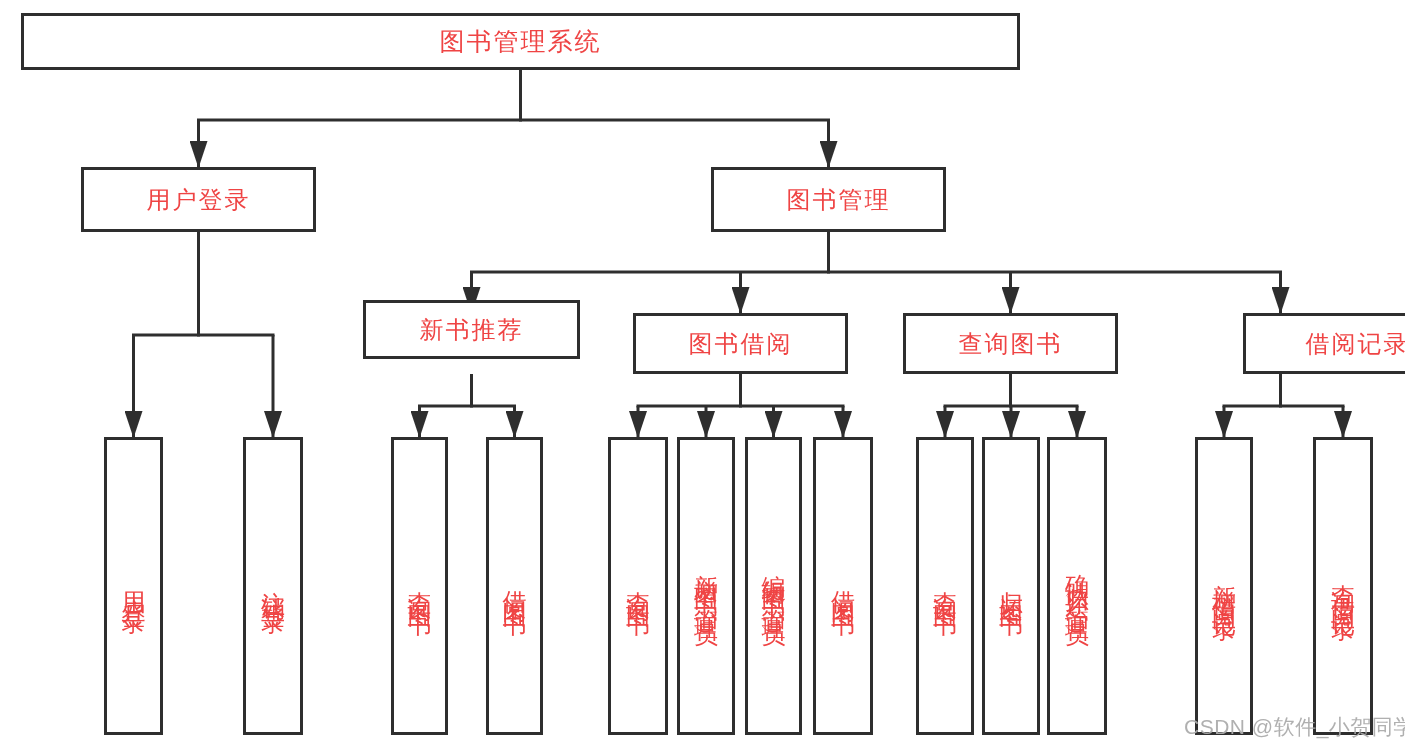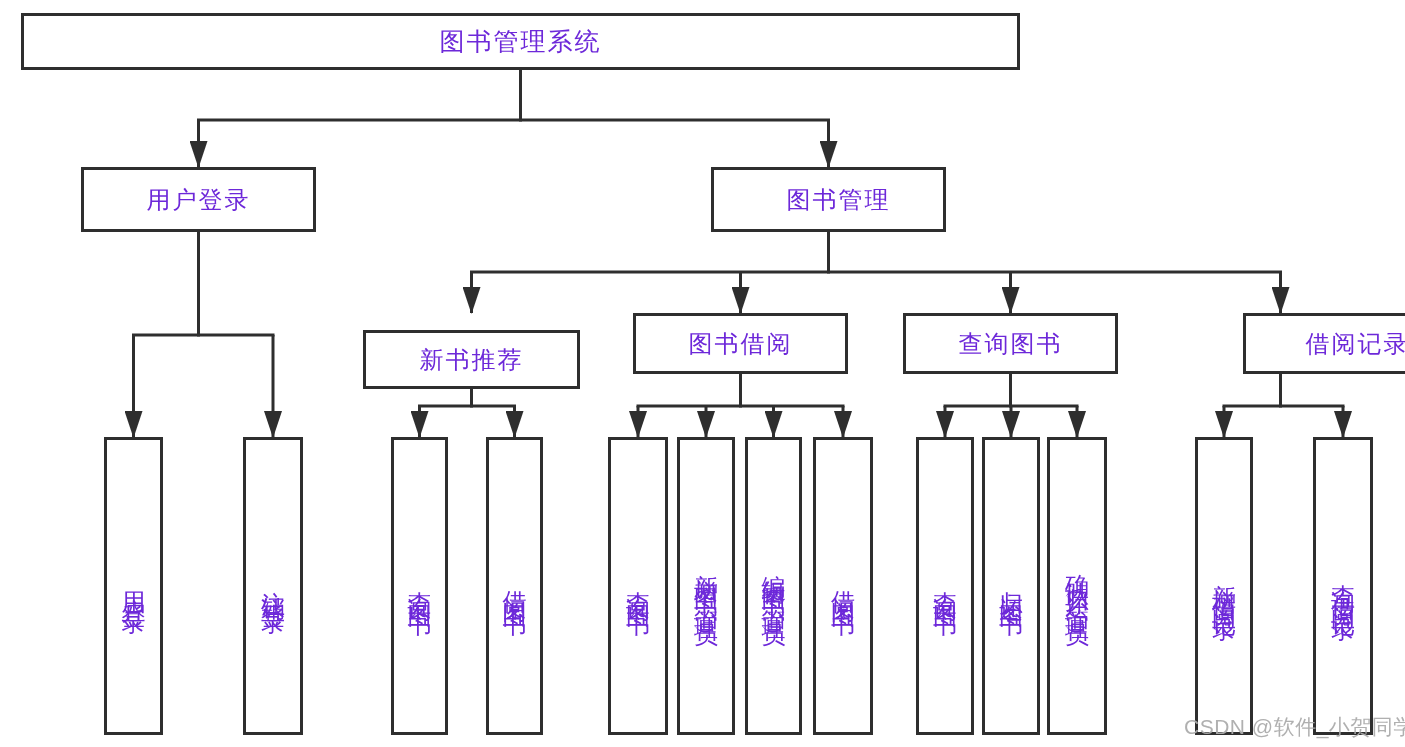--- a/index.html
+++ b/index.html
@@ -13,21 +13,21 @@
   }
   #wires { position: absolute; left: 0; top: 0; width: 1405px; height: 747px; }
   .box {
     position: absolute;
     box-sizing: border-box;
     border: 3px solid #2e2e2e;
     background: #ffffff;
     display: flex;
     align-items: center;
     justify-content: center;
-    color: #6d28d9;
+    color: #ef4444;
     text-align: center;
   }
   .hbox { font-size: 24px; letter-spacing: 2px; white-space: nowrap; }
   .rootbox { font-size: 25px; letter-spacing: 2px; }
   .vbox {
     writing-mode: vertical-rl;
     text-orientation: mixed;
     font-size: 24px;
     letter-spacing: 7px;
     line-height: 1;
@@ -96,21 +96,21 @@
       <line x1="1224" y1="406" x2="1224" y2="437" marker-end="url(#arrow)"></line>
       <line x1="1343" y1="406" x2="1343" y2="437" marker-end="url(#arrow)"></line>
     </g>
   </svg>
 
   <div class="box rootbox" style="left:21px; top:13px; width:999px; height:57px;">图书管理系统</div>
 
   <div class="box hbox" style="left:81px; top:167px; width:235px; height:65px;">用户登录</div>
   <div class="box hbox" style="left:711px; top:167px; width:235px; height:65px;padding-left:20px;">图书管理</div>
 
-  <div class="box hbox" style="left:363px; top:330px; width:217px; height:59px;">新书推荐</div>
+  <div class="box hbox" style="left:363px; top:300px; width:217px; height:59px;">新书推荐</div>
   <div class="box hbox" style="left:633px; top:313px; width:215px; height:61px;">图书借阅</div>
   <div class="box hbox" style="left:903px; top:313px; width:215px; height:61px;">查询图书</div>
   <div class="box hbox" style="left:1243px; top:313px; width:229px; height:61px;">借阅记录</div>
 
   <div class="box vbox" style="left:104px; top:437px; width:59px; height:298px;">用户登录</div>
   <div class="box vbox" style="left:243px; top:437px; width:60px; height:298px;">注销登录</div>
 
   <div class="box vbox" style="left:391px; top:437px; width:57px; height:298px;">查询图书</div>
   <div class="box vbox" style="left:486px; top:437px; width:57px; height:298px;">借阅图书</div>
 

